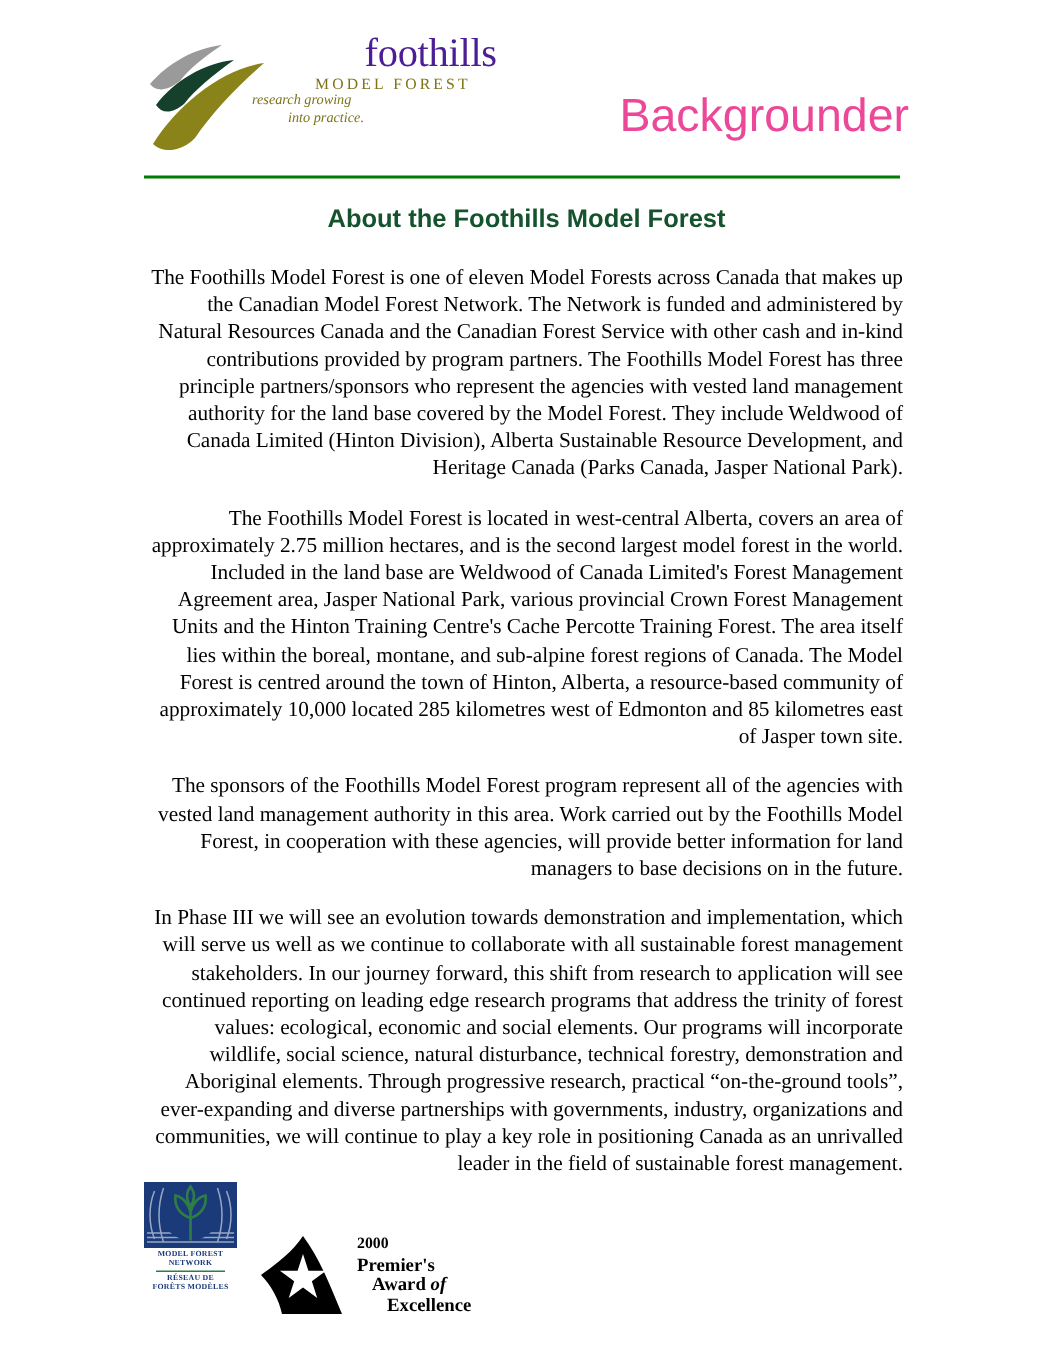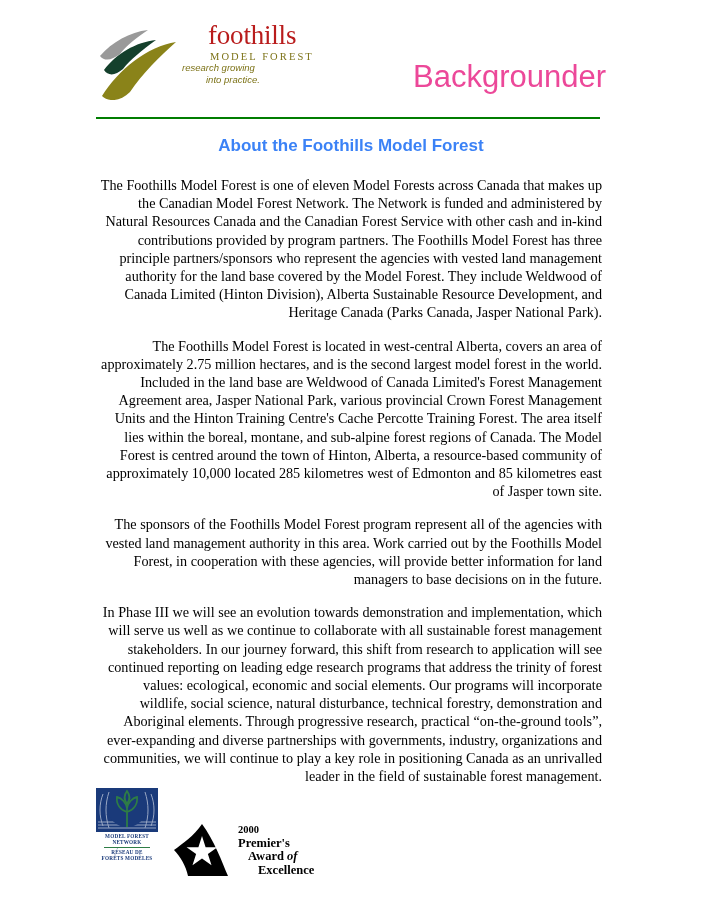--- a/index.html
+++ b/index.html
@@ -42,40 +42,41 @@
   .brand-wordmark {
     position: absolute;
     left: 112px;
     top: 0px;
     width: 125px;
   }
   .brand-name {
     font-family: "Liberation Serif", serif;
     font-size: 27px;
     line-height: 27px;
-    color: #b91c1c;
+    color: #4c1d95;
     letter-spacing: -0.2px;
     white-space: nowrap;
+    margin-left: 35px;
   }
   .brand-sub {
     font-family: "Liberation Serif", serif;
     font-size: 10.5px;
     line-height: 12px;
     color: #7d7318;
     letter-spacing: 2.1px;
     white-space: nowrap;
     margin-top: 2px;
     margin-left: 2px;
   }
   .brand-tagline {
     position: absolute;
-    left: 86px;
+    left: 72px;
     top: 40px;
     width: 120px;
-    font-family: Liberation Sans, sans-serif;
+    font-family: Liberation Serif, serif;
     font-style: italic;
     font-size: 9.5px;
     line-height: 11.5px;
     color: #7d7318;
   }
   .brand-tagline .l2 {
     display: block;
     padding-left: 24px;
   }
 
@@ -103,21 +104,21 @@
   .page-heading {
     position: absolute;
     left: 0;
     top: 136px;
     width: 702px;
     text-align: center;
     font-family: "Liberation Sans", sans-serif;
     font-weight: bold;
     font-size: 17px;
     line-height: 20px;
-    color: #3b82f6;
+    color: #14532d;
   }
 
   .body-copy {
     position: absolute;
     left: 96px;
     top: 176px;
     width: 506px;
   }
   .body-copy p {
     margin: 0 0 15px 0;

